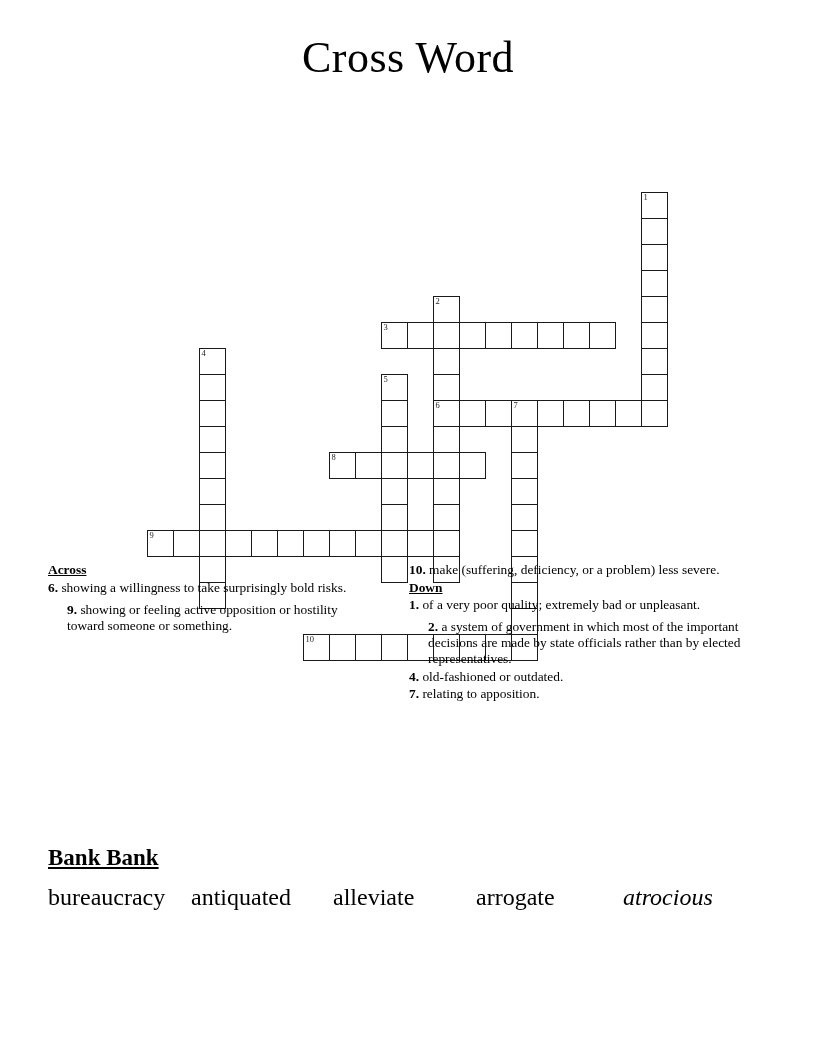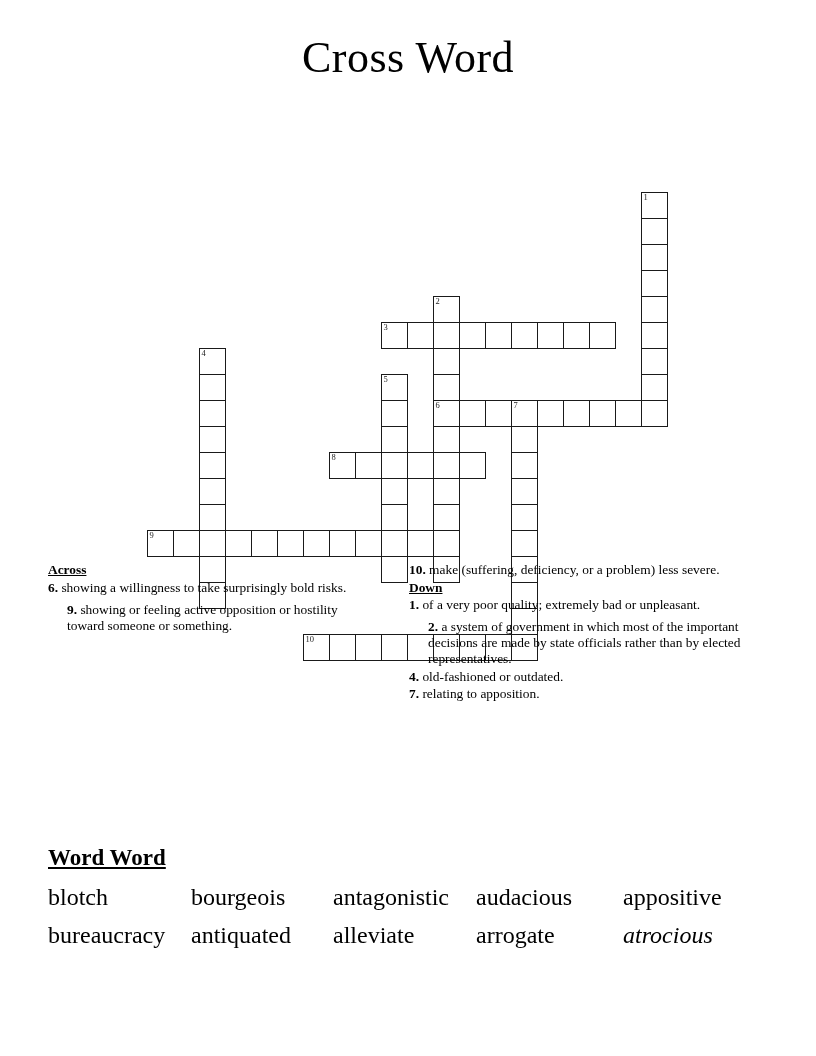--- a/index.html
+++ b/index.html
@@ -239,29 +239,22 @@
       <span class="clue"><span class="cnum">10. </span><span>make (suffering, deficiency, or a problem) less severe.</span></span>
       <span class="clue-heading">Down</span>
       <span class="clue"><span class="cnum">1. </span><span>of a very poor quality; extremely bad or unpleasant.</span></span>
       <span class="clue spaced"><span class="cnum">2. </span><span>a system of government in which most of the important decisions are made by state officials rather than by elected representatives.</span></span>
       <span class="clue"><span class="cnum">4. </span><span>old-fashioned or outdated.</span></span>
       <span class="clue"><span class="cnum">7. </span><span>relating to apposition.</span></span>
     </div>
 </div>
 
 <div id="word-bank">
-  <div id="word-bank-title">Word Word</div>
+  <div id="word-bank-title">Bank Bank</div>
   <div id="word-bank-rows">
-      <div class="wb-row">
-        <span class="wb-word" style="left: 0px;">blotch</span>
-        <span class="wb-word" style="left: 143px;">bourgeois</span>
-        <span class="wb-word" style="left: 285px;">antagonistic</span>
-        <span class="wb-word" style="left: 428px;">audacious</span>
-        <span class="wb-word" style="left: 575px;">appositive</span>
-      </div>
       <div class="wb-row">
         <span class="wb-word" style="left: 0px;">bureaucracy</span>
         <span class="wb-word" style="left: 143px;">antiquated</span>
         <span class="wb-word" style="left: 285px;">alleviate</span>
         <span class="wb-word" style="left: 428px;">arrogate</span>
         <span class="wb-word" style="left: 575px; font-style: italic;">atrocious</span>
       </div>
     </div>
 </div>
 

